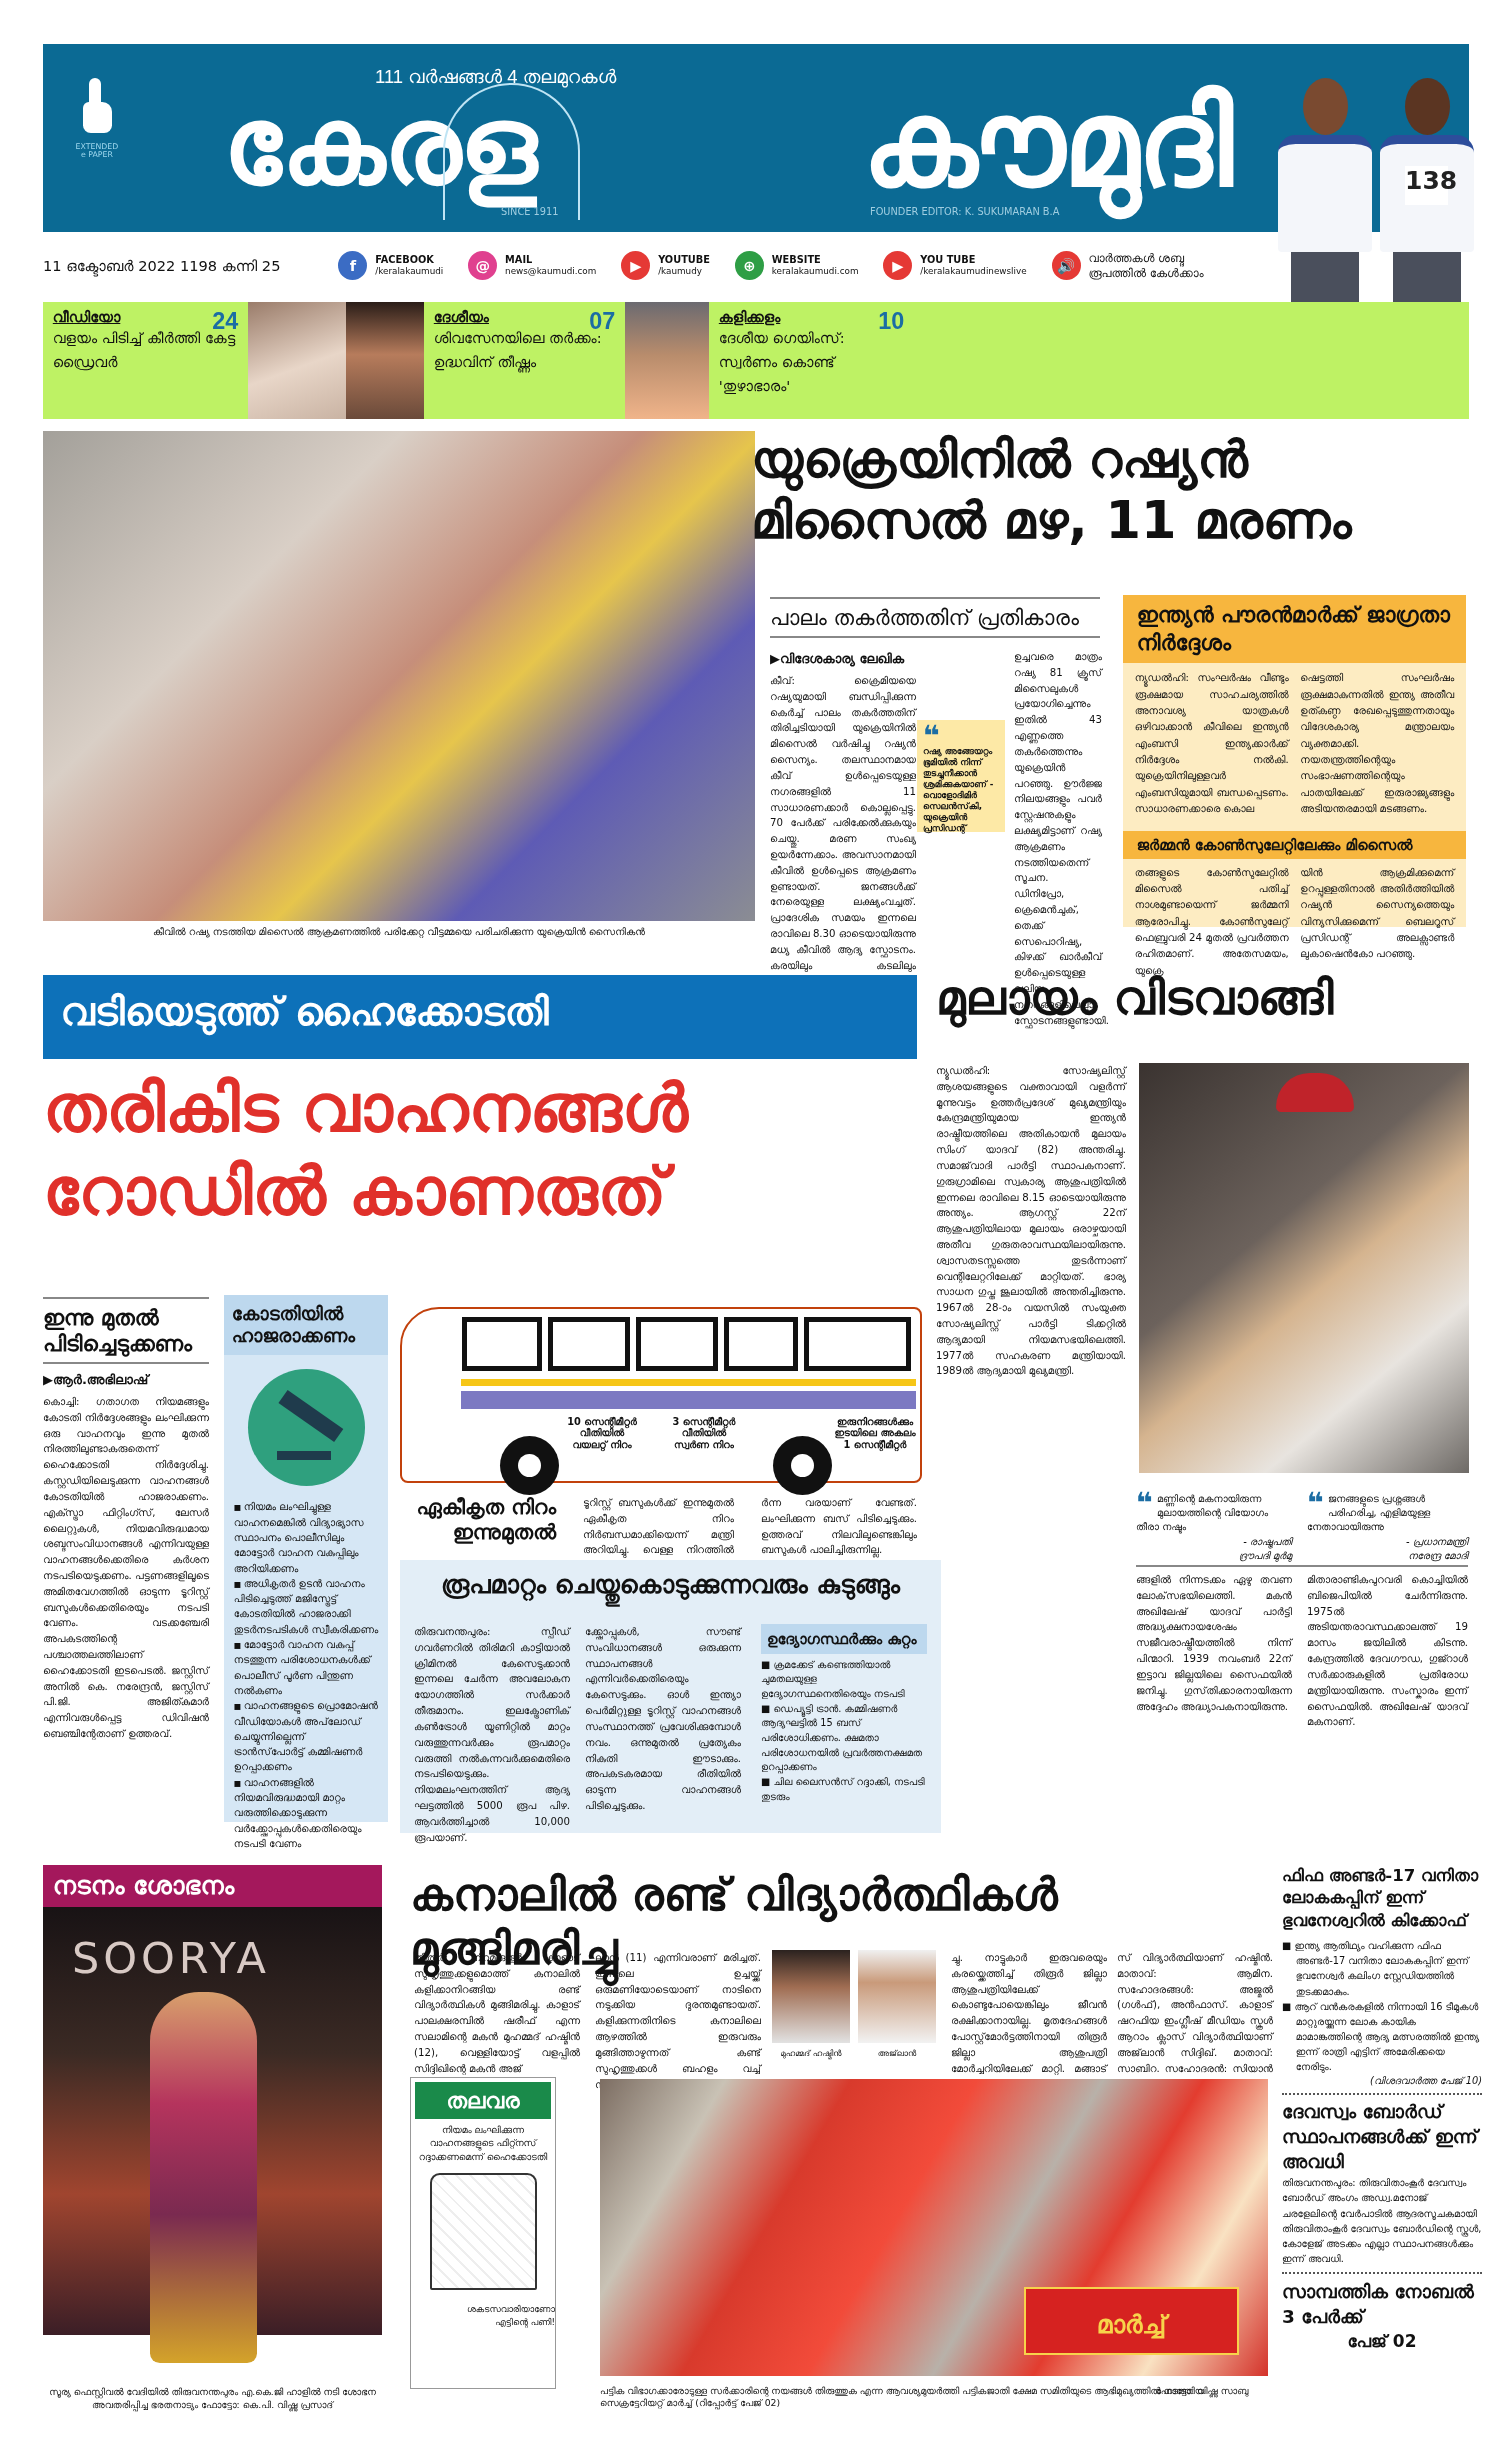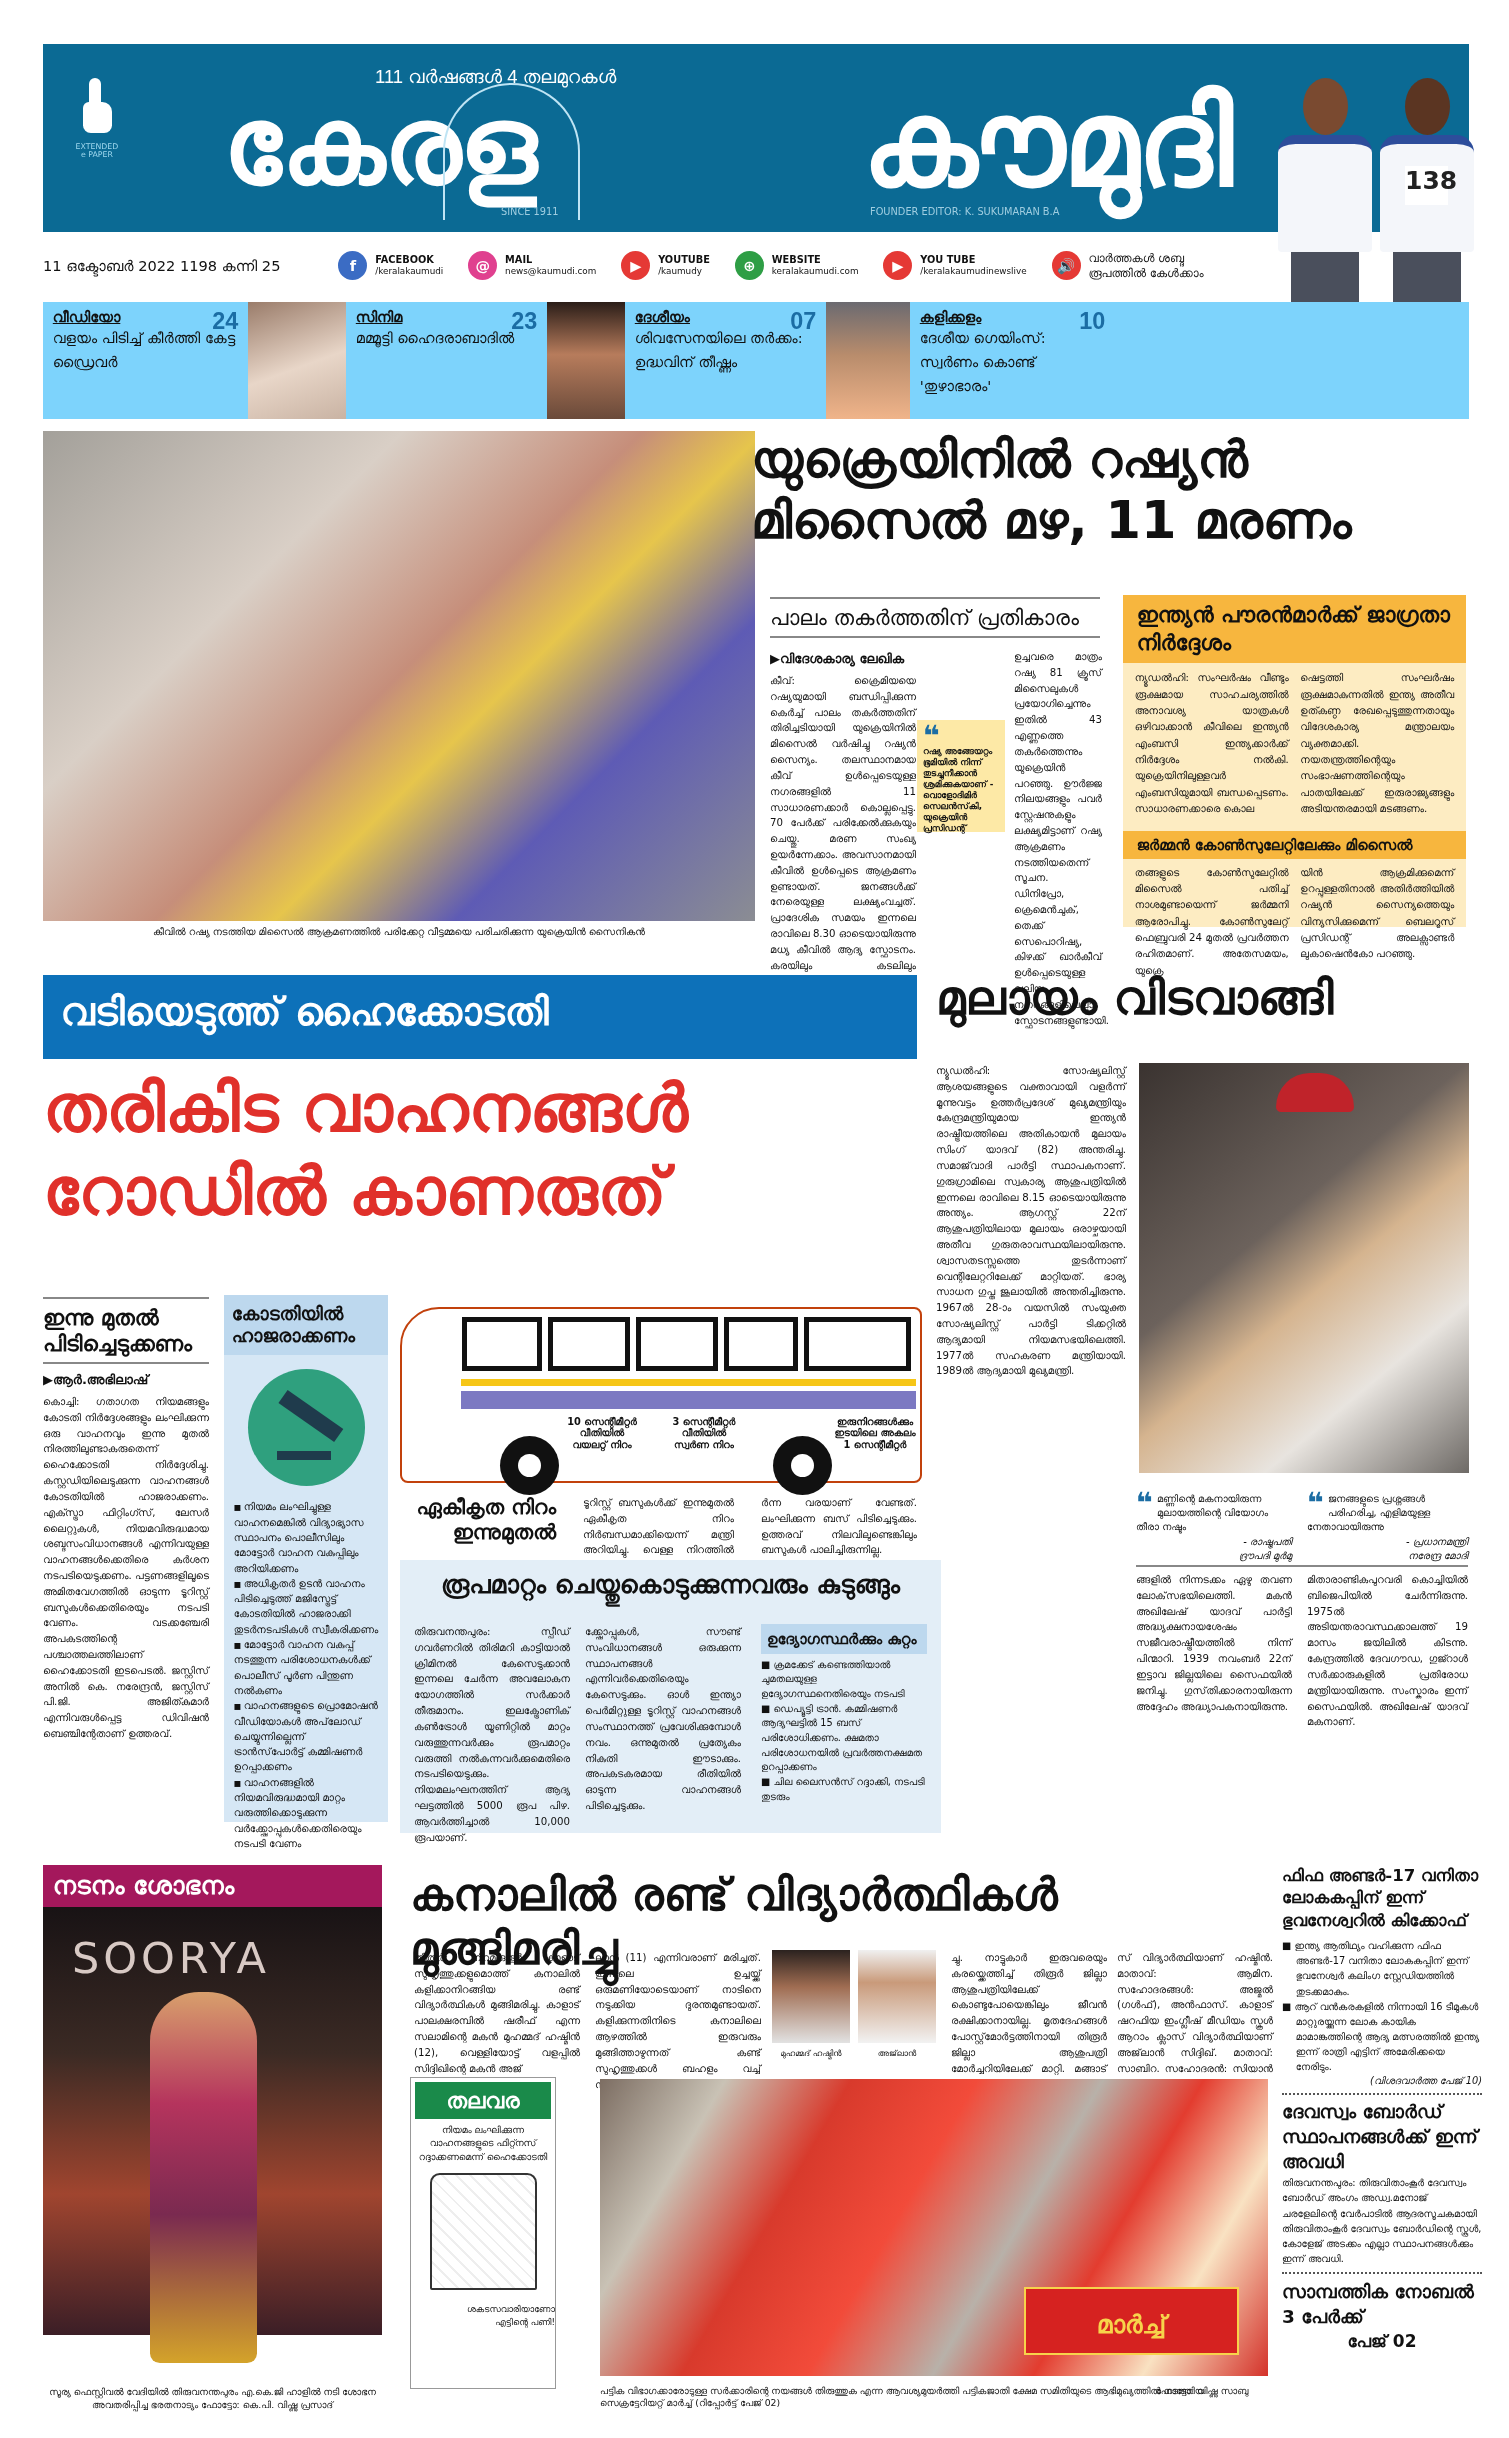--- a/index.html
+++ b/index.html
@@ -23,21 +23,21 @@
 .ath .shirt{width:94px;height:117px;background:#f4f6fa;border-top:9.8px solid #2d4d9b;border-radius:17.6px 17.6px 3.9px 3.9px}
 .ath .legs{width:68px;height:146px;background:#4a4f5c;margin:0 auto}
 .ath .bib{position:absolute;left:25px;top:88px;width:43px;height:39px;background:#fff;font-size:25px;font-weight:bold;text-align:center;color:#222}
 
 #datebar{left:43px;top:244px;width:1229px;height:43px;display:flex;align-items:center;font-size:14.6px}
 .social{display:flex;align-items:center;margin-left:25px}
 .social .ic{width:29px;height:29px;border-radius:50%;color:#fff;font-size:14.6px;font-weight:bold;display:flex;align-items:center;justify-content:center;margin-right:7.8px}
 .social .lbl{font-size:8.8px;line-height:1.2}
 .social .lbl b{display:block;font-size:9.8px}
 
-#teasers{left:43px;top:302px;width:1426px;height:117px;background:#7dd3fc;display:flex}
+#teasers{left:43px;top:302px;width:1426px;height:117px;background:#bef264;display:flex}
 .teaser{position:relative;height:117px;padding:5.9px 9.8px}
 .teaser .cat{font-size:14.6px;font-weight:bold;text-decoration:underline}
 .teaser .ttl{font-size:14.6px;line-height:1.65}
 .teaser .pg{position:absolute;right:9.8px;top:5.9px;font-size:23.4px;color:#1b6da4;font-weight:bold;font-family:"Liberation Sans",sans-serif}
 .tphoto{height:117px;background:linear-gradient(160deg,#9a7c6a,#e8d6c8 55%,#c9b3a3)}
 
 #leadphoto{left:43px;top:431px;width:712px;height:490px;background:linear-gradient(135deg,#a3a09a 0%,#d9cfc6 30%,#c68e7a 50%,#e6c54c 60%,#5e5bb5 75%,#8b8d93 100%)}
 #leadcap{left:43px;top:926px;width:712px;font-size:9.8px;text-align:center}
 #leadhead{left:751px;top:429px;width:712px;font-size:51px;font-weight:bold;line-height:1.2}
 #subhead1{left:770px;top:597px;width:330px;font-size:21.5px;border-top:2px solid #888;border-bottom:2px solid #888;padding:5.9px 0}
@@ -163,25 +163,20 @@
     </div>
 </div>
 
 <div id="teasers" class="abs">
   <div class="teaser" style="width:205px">
       <div class="cat">വീഡിയോ</div>
       <div class="ttl">വളയം പിടിച്ച് കീർത്തി കേട്ട ഡ്രൈവർ</div>
       <div class="pg">24</div>
     </div>
   <div class="tphoto" style="width:98px"></div>
-  <div class="teaser" style="width:201px">
-      <div class="cat">സിനിമ</div>
-      <div class="ttl">മമ്മൂട്ടി ഹൈദരാബാദിൽ</div>
-      <div class="pg">23</div>
-    </div>
   <div class="tphoto" style="width:78px;background:linear-gradient(180deg,#2a1d18,#b77c5c 45%,#6a4a3a)"></div>
   <div class="teaser" style="width:201px">
       <div class="cat">ദേശീയം</div>
       <div class="ttl">ശിവസേനയിലെ തർക്കം: ഉദ്ധവിന് തീഷ്ണം</div>
       <div class="pg">07</div>
     </div>
   <div class="tphoto" style="width:84px;background:linear-gradient(180deg,#6b6a70,#b88c6c 45%,#f0b48a)"></div>
   <div class="teaser" style="width:205px">
       <div class="cat">കളിക്കളം</div>
       <div class="ttl">ദേശീയ ഗെയിംസ്: സ്വർണം കൊണ്ട് 'തുഴാഭാരം'</div>

